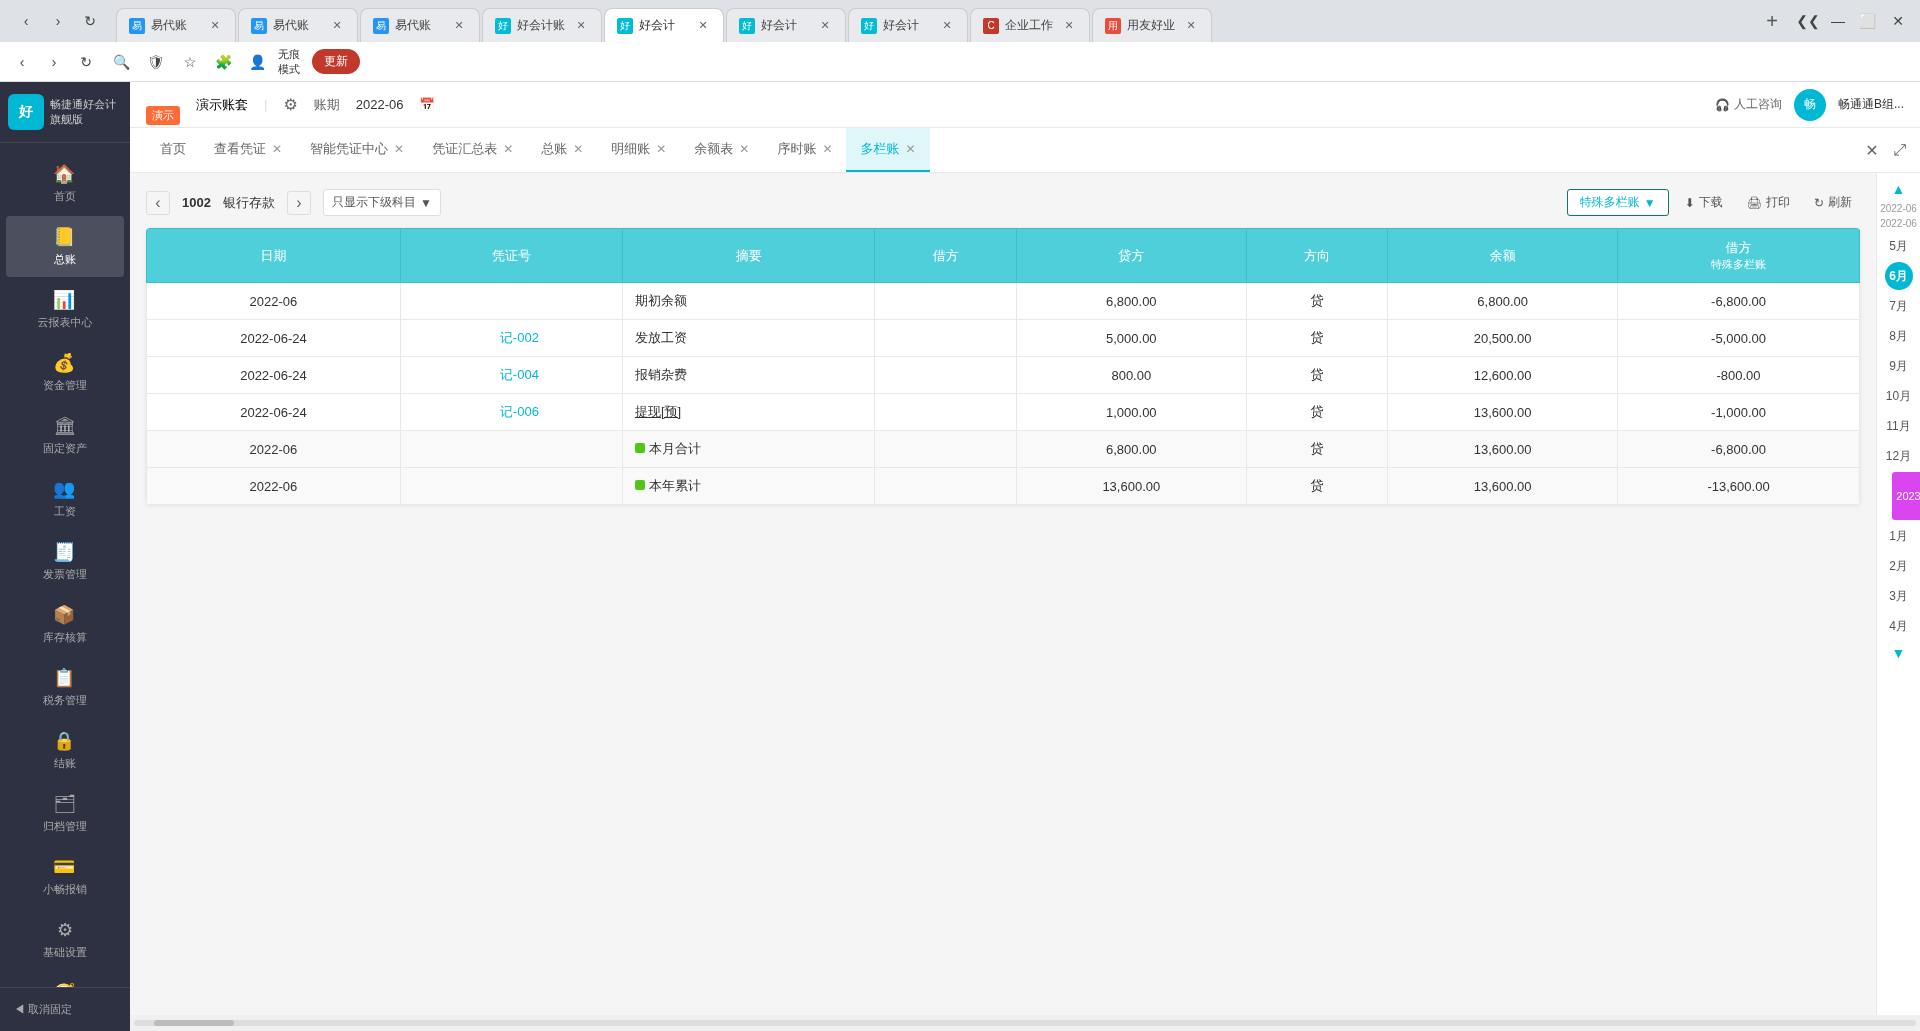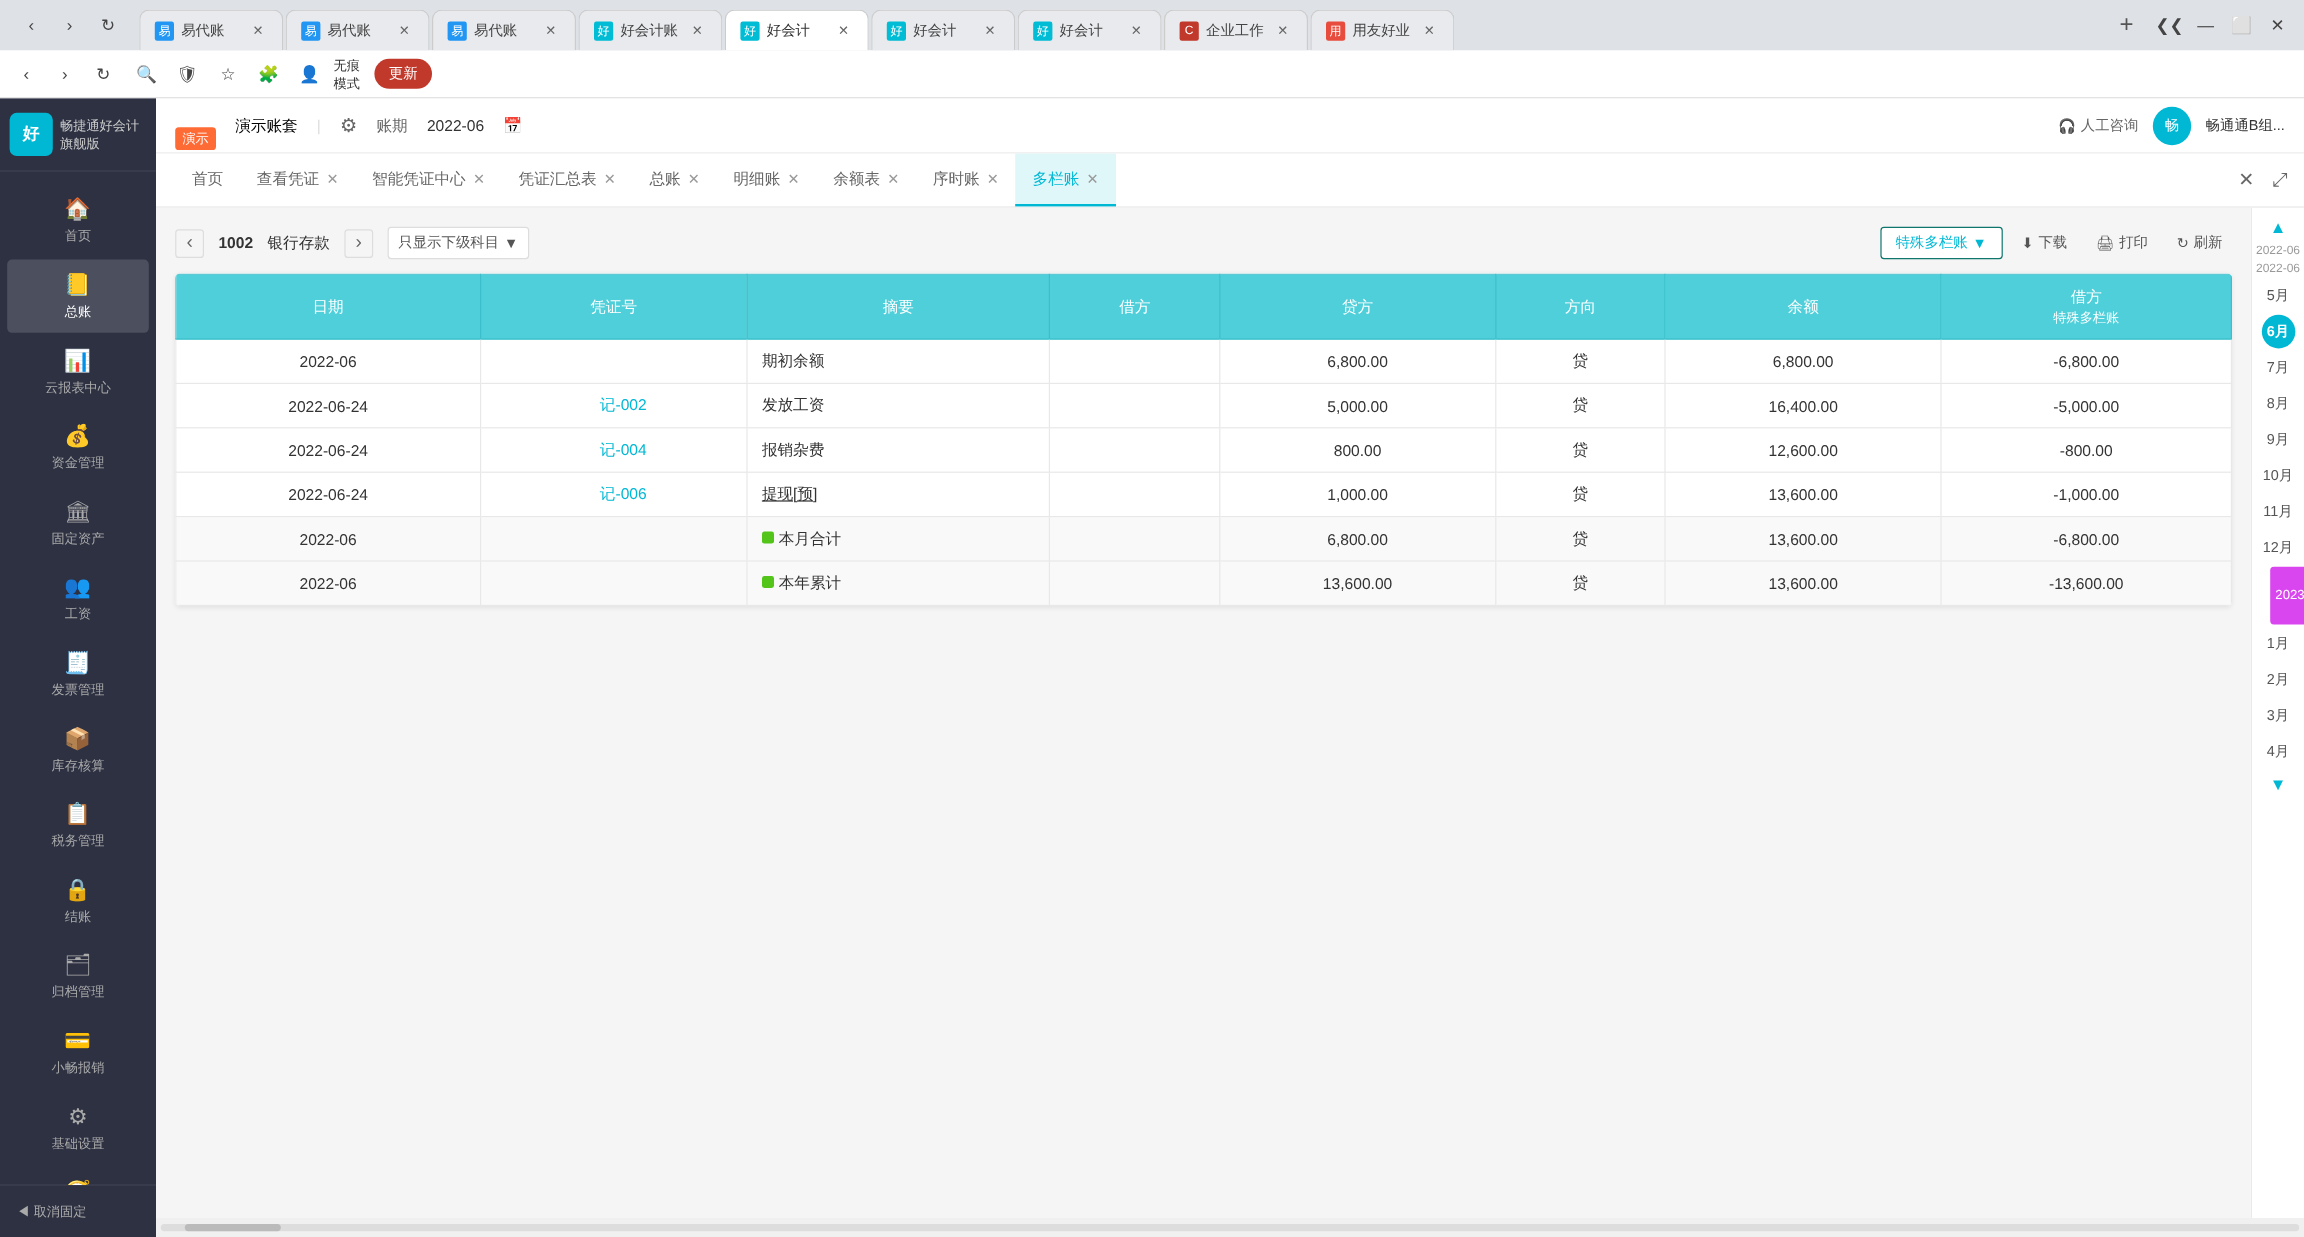--- a/index.html
+++ b/index.html
@@ -377,21 +377,21 @@
     <td class="amount-cell">6,800.00</td>
     <td class="amount-cell">-6,800.00</td>
   </tr>
               <tr>
     <td>2022-06-24</td>
     <td><span class="link-cell">记-002</span></td>
     <td style="text-align:left;">发放工资</td>
     <td class="amount-cell"></td>
     <td class="amount-cell">5,000.00</td>
     <td class="direction-cell">贷</td>
-    <td class="amount-cell">16,400.00</td>
+    <td class="amount-cell">20,500.00</td>
     <td class="amount-cell">-5,000.00</td>
   </tr>
               <tr>
     <td>2022-06-24</td>
     <td><span class="link-cell">记-004</span></td>
     <td style="text-align:left;">报销杂费</td>
     <td class="amount-cell"></td>
     <td class="amount-cell">800.00</td>
     <td class="direction-cell">贷</td>
     <td class="amount-cell">12,600.00</td>

